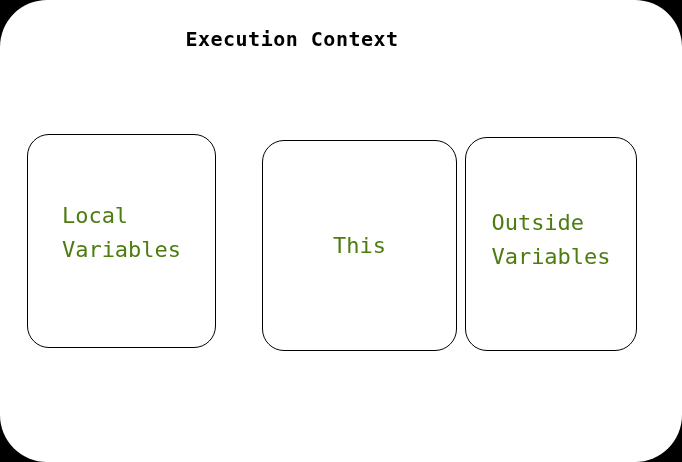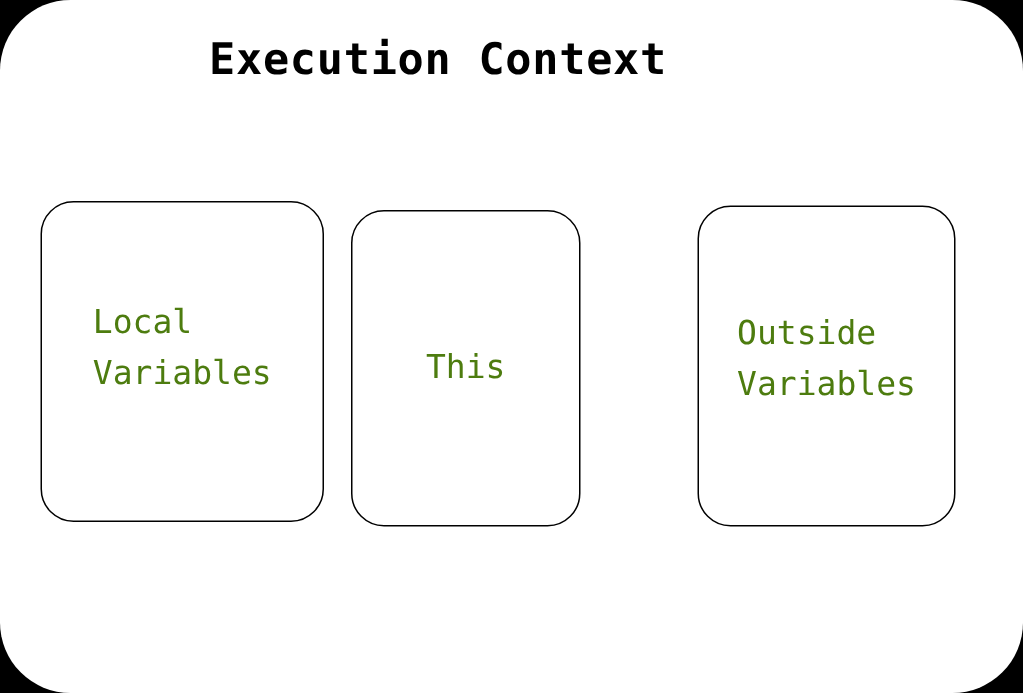--- a/index.html
+++ b/index.html
@@ -33,21 +33,21 @@
     border-radius: 47px;
   }
 
   .panel-title {
     position: absolute;
     left: 0;
     top: 22px;
     width: 584px;
     text-align: center;
     font-family: "DejaVu Sans Mono", "Liberation Mono", monospace;
-    font-size: 29px;
+    font-size: 20px;
     font-weight: bold;
     color: #000000;
     letter-spacing: 0.5px;
     line-height: 34px;
     white-space: pre;
   }
 
   
   .inner-box {
     position: absolute;
@@ -77,23 +77,23 @@
     top: 134px;
     width: 189px;
     height: 214px;
   }
   #box-local .box-label {
     position: relative;
     top: -8px;
   }
 
   #box-this {
-    left: 234px;
+    left: 262px;
     top: 140px;
-    width: 153px;
+    width: 195px;
     height: 211px;
   }
   #box-this .box-label {
     position: relative;
     top: 0px;
   }
 
   #box-outside {
     left: 465px;
     top: 137px;

